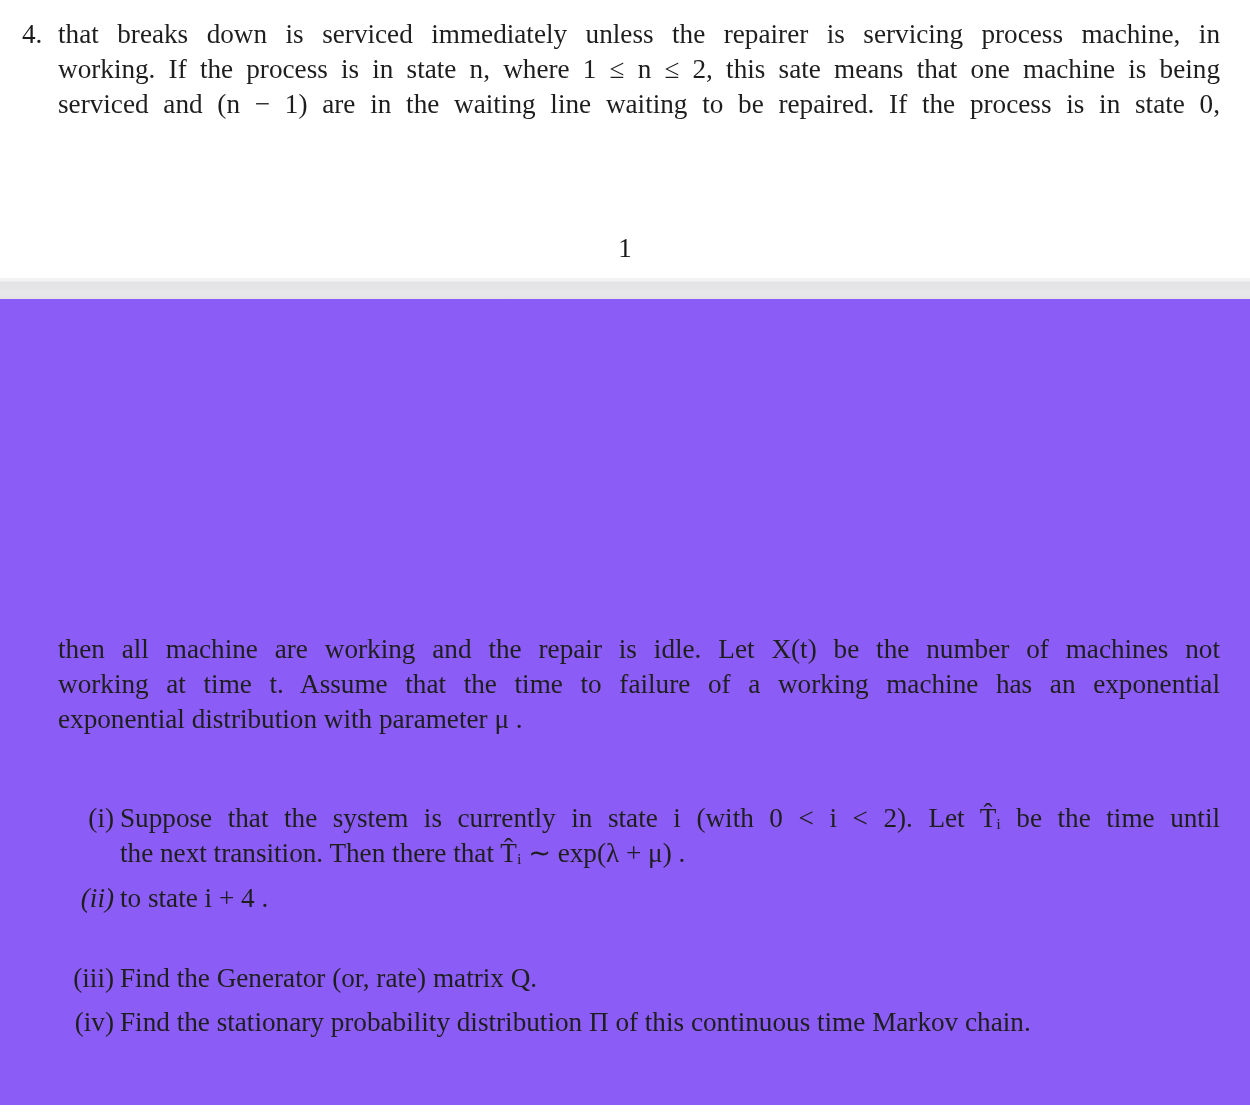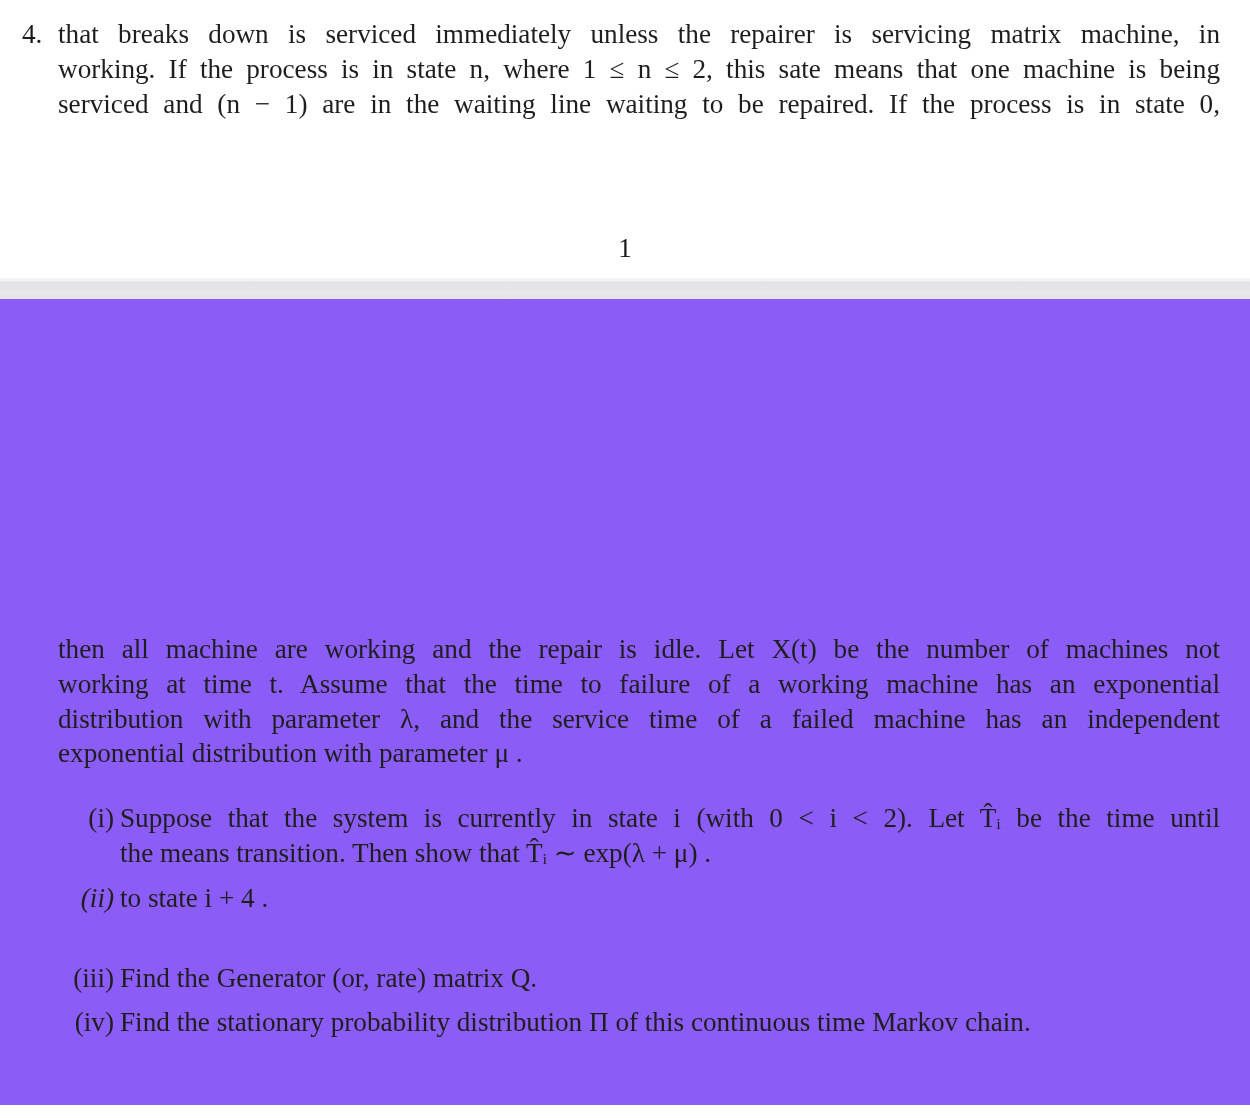--- a/index.html
+++ b/index.html
@@ -70,42 +70,41 @@
     position: absolute;
     left: 62px;
   }
 </style>
 </head>
 <body>
 
 <div class="page-top">
   <span class="num">4.</span>
   <div class="para" style="left:58px; top:17px; width:1162px;">
-    <span class="line">that breaks down is serviced immediately unless the repairer is servicing matrix machine, in</span>
+    <span class="line">that breaks down is serviced immediately unless the repairer is servicing process machine, in</span>
     <span class="line">working. If the process is in state n, where 1 ≤ n ≤ 2, this sate means that one machine is being</span>
     <span class="line">serviced and (n − 1) are in the waiting line waiting to be repaired. If the process is in state 0,</span>
   </div>
   <div class="page-number">1</div>
 </div>
 
 <div class="page-gap"></div>
 
 <div class="page-bottom">
   <div class="para" style="left:58px; top:333px; width:1162px;">
     <span class="line">then all machine are working and the repair is idle.  Let X(t) be the number of machines not</span>
     <span class="line">working at time t.  Assume that the time to failure of a working machine has an exponential</span>
-    <span class="line">distribution with parameter λ, and the service time of a failed machine has an independent</span>
     <span class="line last">exponential distribution with parameter μ .</span>
   </div>
 
   <div class="item" style="left:58px; top:502px; width:1162px; height:70px;">
     <span class="item-label" style="left:0;">(i)</span>
     <div class="item-body" style="width:1100px;">
       <span class="line">Suppose that the system is currently in state i (with 0 &lt; i &lt; 2). Let T̂ᵢ be the time until</span>
-      <span class="line last">the means transition. Then show that T̂ᵢ ∼ exp(λ + μ) .</span>
+      <span class="line last">the next transition. Then there that T̂ᵢ ∼ exp(λ + μ) .</span>
     </div>
   </div>
 
   <div class="item" style="left:58px; top:582px; width:1162px; height:70px;">
     <span class="item-label" style="left:0;font-style:italic;">(ii)</span>
     <div class="item-body" style="width:1100px;">
       <span class="line last">to state i + 4 .</span>
     </div>
   </div>
 

